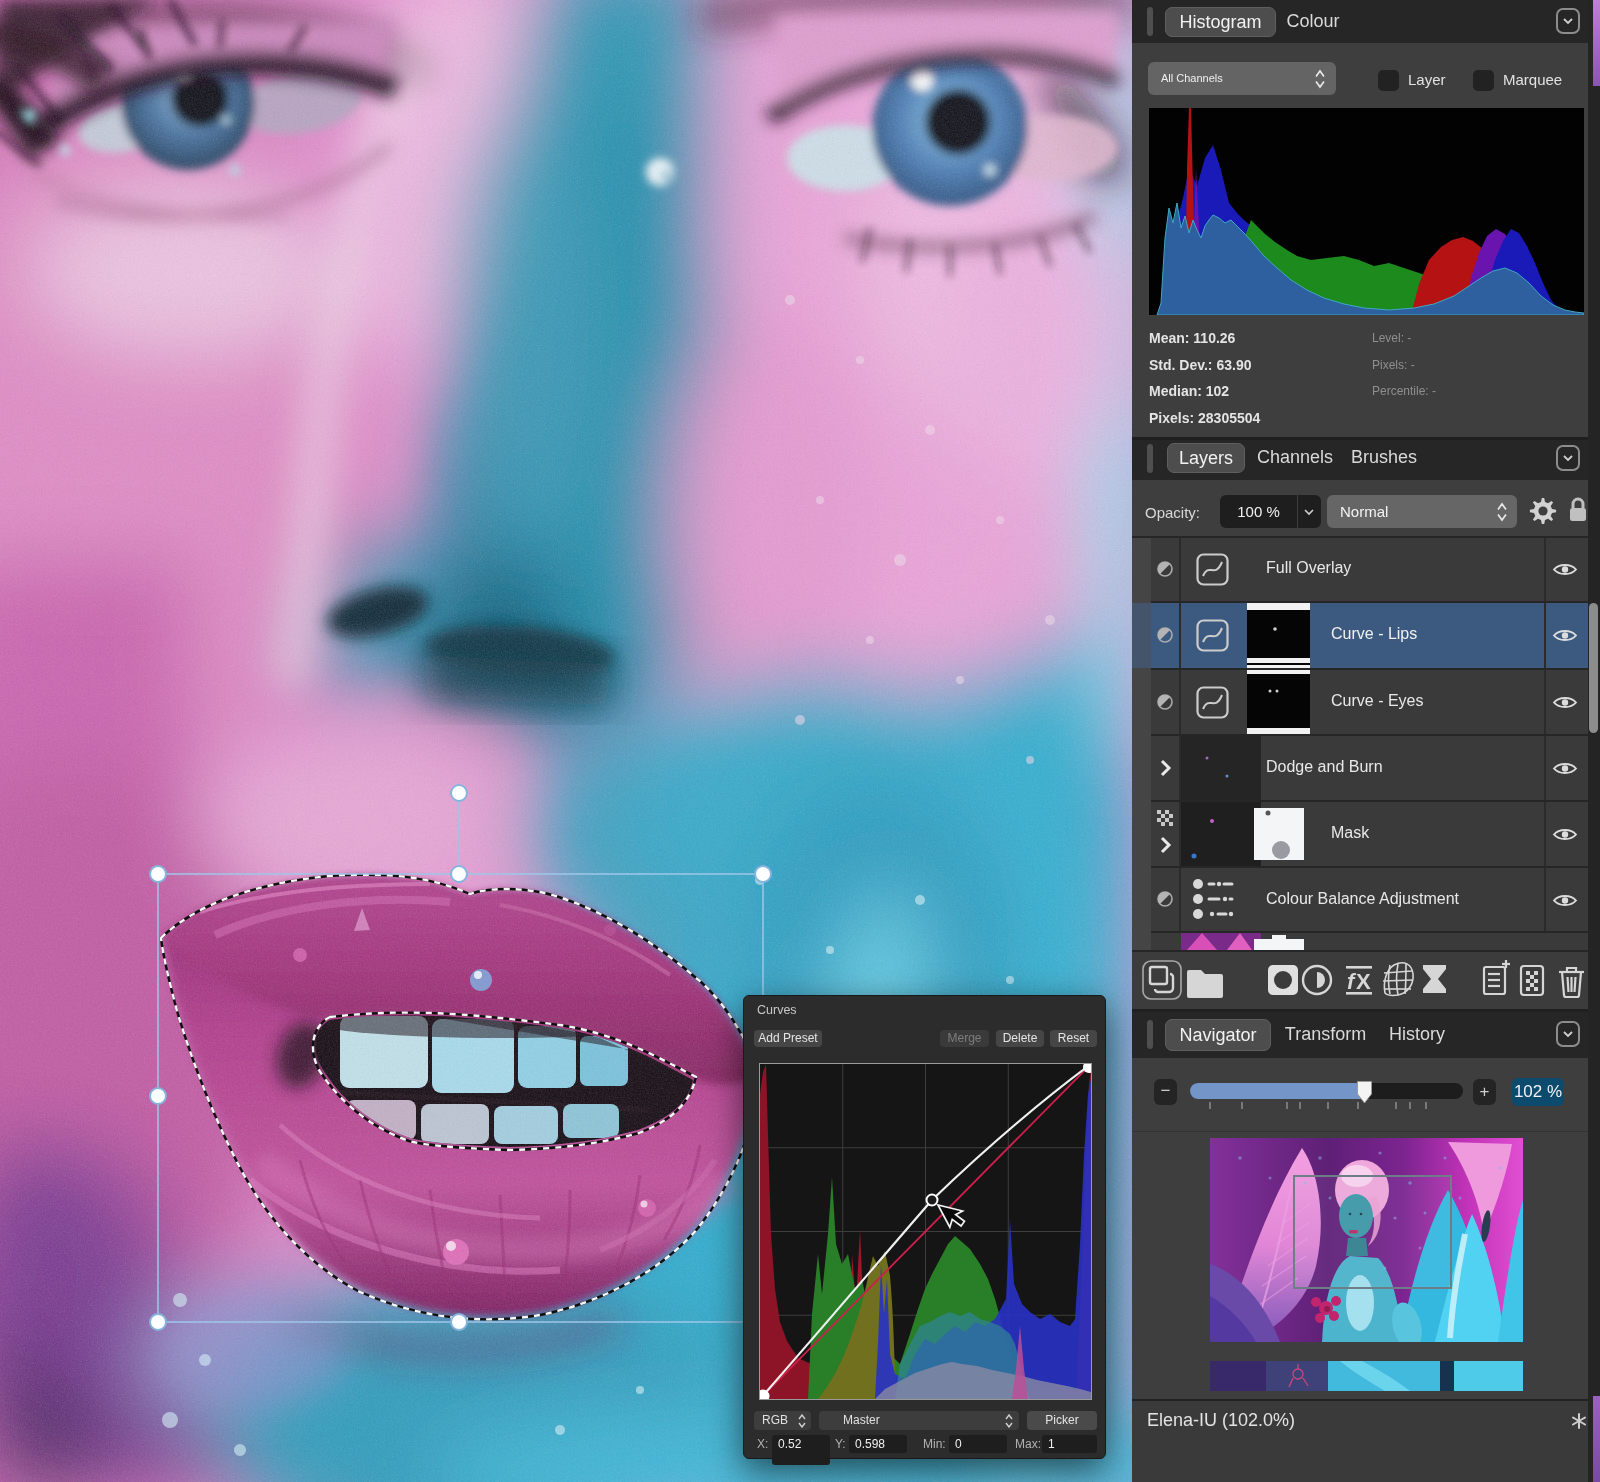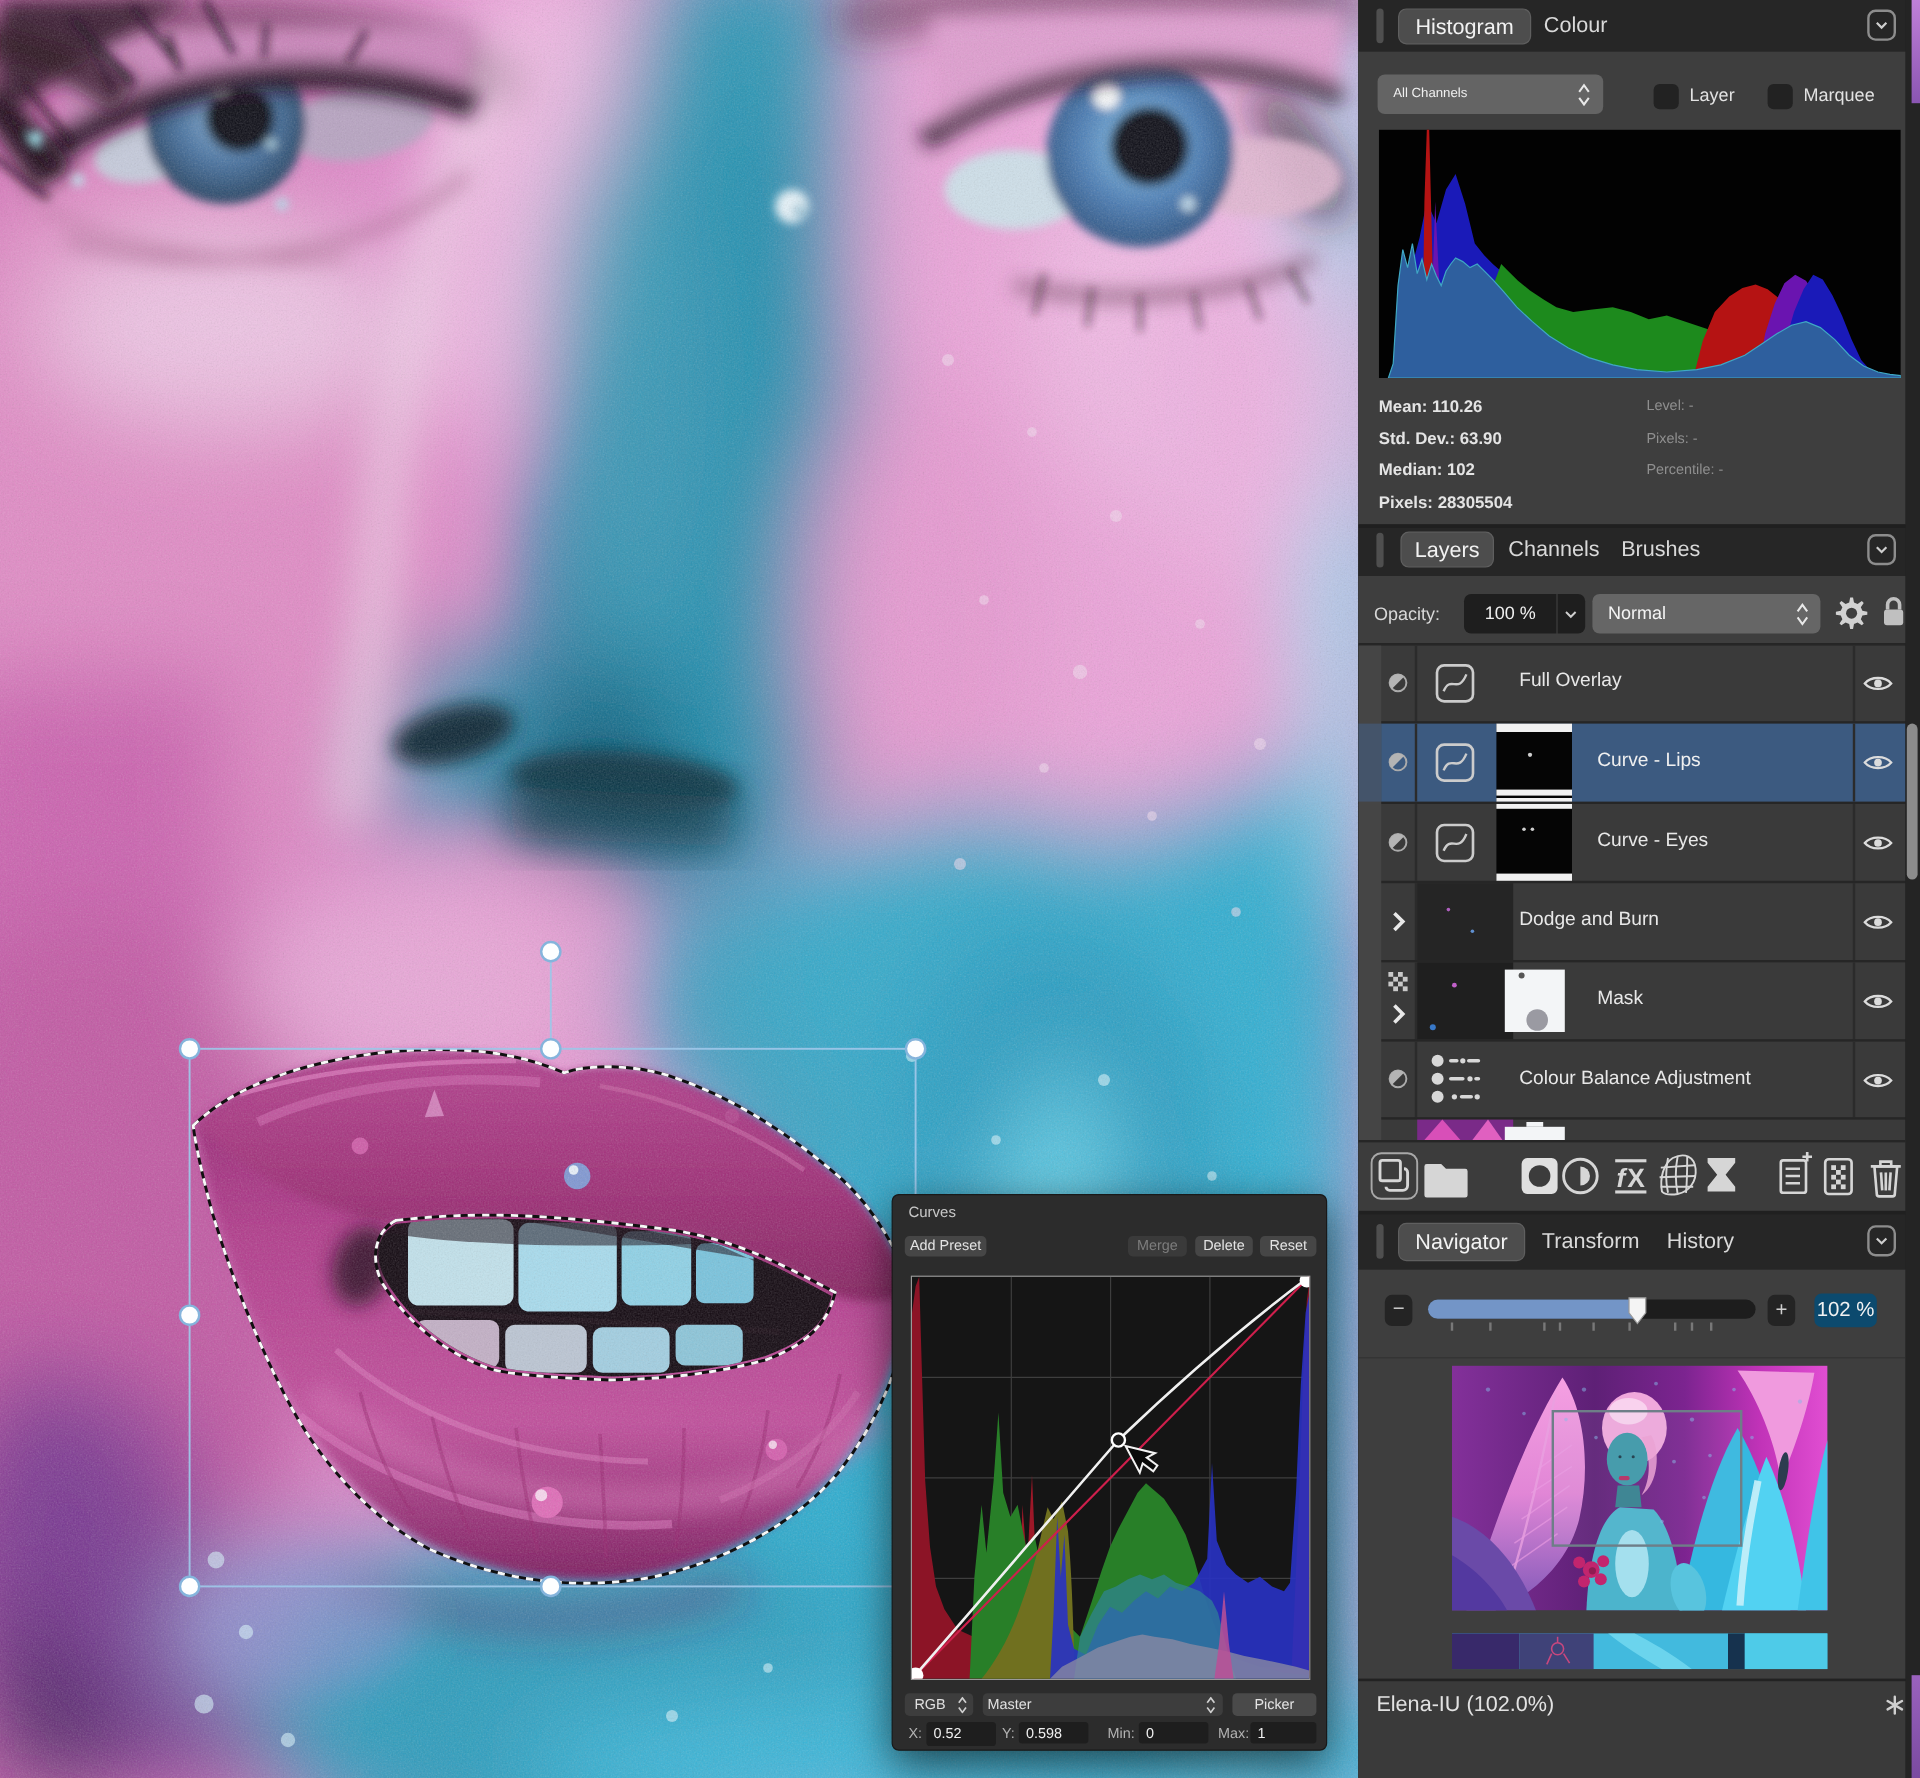--- a/index.html
+++ b/index.html
@@ -325,28 +325,28 @@
   <path d="M0,0 L0,24 L5.5,18.5 L10,28 L15,25.5 L10.5,16 L18,16 Z" transform="translate(178,141) rotate(-28) scale(1.05)" fill="#0a0a0a" stroke="#f2f2f2" stroke-width="1.6"></path>
  </svg>
  </div>
  <div class="abs" style="left:10px;top:415px;width:57px;height:19px;background:#3d3d3d;border-radius:4px;color:#e0e0e0;font-size:12px;line-height:19px">
    <span style="padding-left:8px">RGB</span>
    <svg width="8" height="14" style="position:absolute;right:5px;top:3px">
         <path d="M1,5 L4,1 L7,5 M1,9 L4,13 L7,9" stroke="#cfcfcf" stroke-width="1.4" fill="none"></path>
       </svg>
  </div>
  <div class="abs" style="left:75px;top:415px;width:200px;height:19px;background:#3d3d3d;border-radius:4px;color:#e0e0e0;font-size:12px;line-height:19px">
-   <span style="padding-left:4px">Master</span>
+   <span style="padding-left:24px">Master</span>
    <svg width="8" height="14" style="position:absolute;right:6px;top:3px">
         <path d="M1,5 L4,1 L7,5 M1,9 L4,13 L7,9" stroke="#cfcfcf" stroke-width="1.4" fill="none"></path>
       </svg>
  </div>
  <div class="abs" style="left:283px;top:415px;width:70px;height:19px;background:#4a4a4a;border-radius:4px;color:#e4e4e4;font-size:12px;line-height:19px;text-align:center">Picker</div>
  <div class="abs" style="left:13px;top:441px;font-size:12px;color:#b2b2b2">X:</div>
- <div class="abs darkbox" style="left:28px;top:439px;width:58px;height:20px;border-radius:3px;font-size:12px;line-height:18px;padding-left:6px;box-sizing:border-box">0.52</div>
+ <div class="abs darkbox" style="left:28px;top:439px;width:58px;height:30px;border-radius:3px;font-size:12px;line-height:18px;padding-left:6px;box-sizing:border-box">0.52</div>
  <div class="abs" style="left:91px;top:441px;font-size:12px;color:#b2b2b2">Y:</div>
  <div class="abs darkbox" style="left:105px;top:439px;width:58px;height:18px;border-radius:3px;font-size:12px;line-height:18px;padding-left:6px;box-sizing:border-box">0.598</div>
  <div class="abs" style="left:179px;top:441px;font-size:12px;color:#b2b2b2">Min:</div>
  <div class="abs darkbox" style="left:205px;top:439px;width:58px;height:18px;border-radius:3px;font-size:12px;line-height:18px;padding-left:6px;box-sizing:border-box">0</div>
  <div class="abs" style="left:271px;top:441px;font-size:12px;color:#b2b2b2">Max:</div>
  <div class="abs darkbox" style="left:298px;top:439px;width:55px;height:18px;border-radius:3px;font-size:12px;line-height:18px;padding-left:6px;box-sizing:border-box">1</div>
 </div>
 
 <div class="abs" style="left:1132px;top:0;width:468px;height:1482px;background:#202020"></div>
 <div class="abs" style="left:1132px;top:0;width:456px;height:440px">

